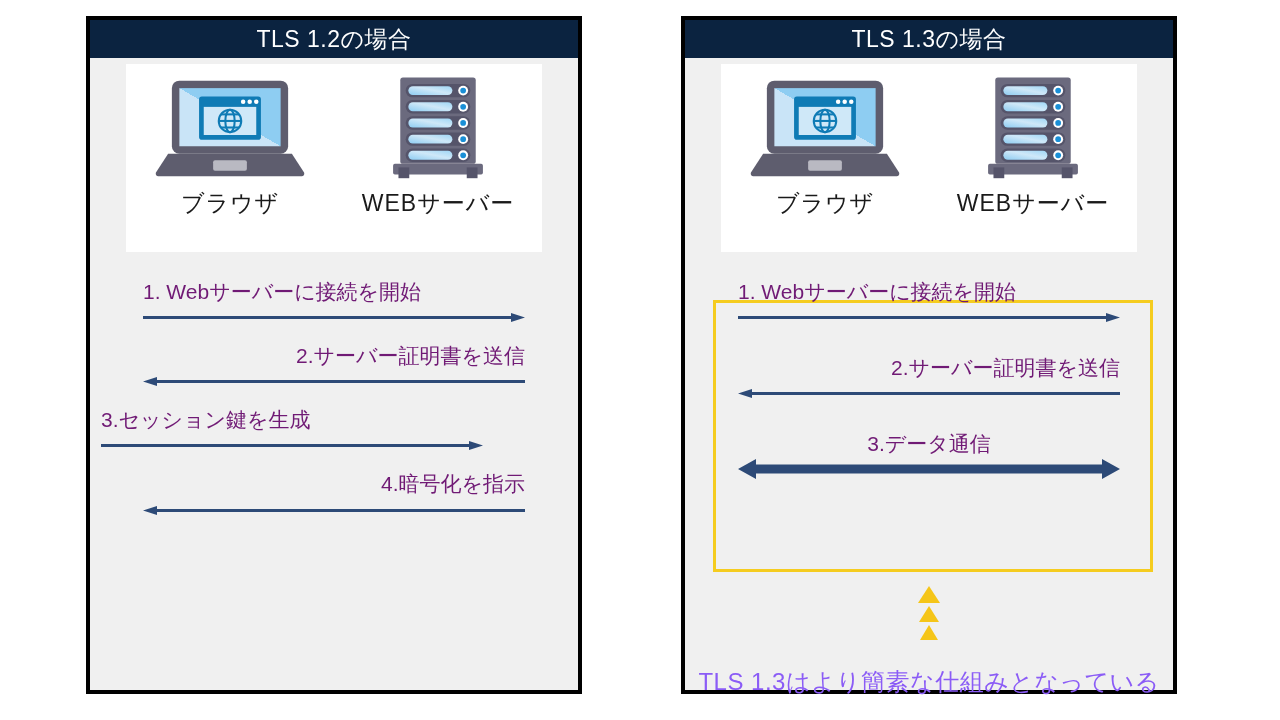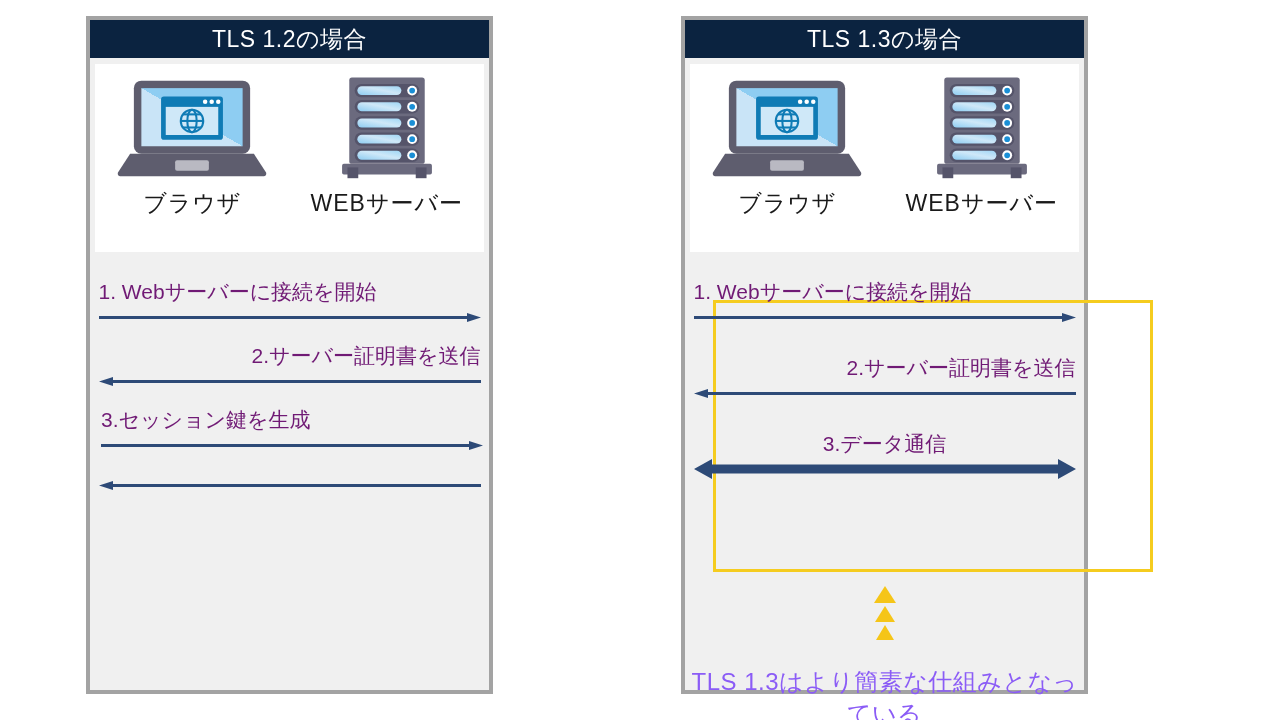--- a/index.html
+++ b/index.html
@@ -17,24 +17,24 @@
   .stage {
     position: absolute;
     inset: 0;
     background: #ffffff;
   }
 
   
   .panel {
     position: absolute;
     top: 16px;
-    width: 407px;
+    width: 496px;
     height: 678px;
     box-sizing: border-box;
-    border: 4px solid #a3a3a3;
+    border: 4px solid #000000;
     background: #f0f0f0;
     display: flex;
     flex-direction: column;
   }
   .panel-left  { left: 86px; }
   .panel-right { left: 681px; }
 
   .panel-header {
     height: 38px;
     background: #0b2340;
@@ -275,20 +275,21 @@
         <div class="step" style="margin-bottom:18px;margin-left:11px;">
           <div class="step-text align-left">3.セッション鍵を生成</div>
           <div class="arrow-wrap">
             <svg viewBox="0 0 382 22" preserveAspectRatio="none">
               <path d="M0 12 L368 12 L368 9 L382 13.5 L368 18 L368 15 L0 15 Z" fill="#2d4a77"></path>
             </svg>
           </div>
         </div>
 
         <div class="step" style="margin-bottom:18px;">
+          <div class="step-text align-right">4.暗号化を指示</div>
           <div class="arrow-wrap">
             <svg viewBox="0 0 382 22" preserveAspectRatio="none">
               <path d="M382 12 L14 12 L14 9 L0 13.5 L14 18 L14 15 L382 15 Z" fill="#2d4a77"></path>
             </svg>
           </div>
         </div>
 
 
       </div>
     </div>

